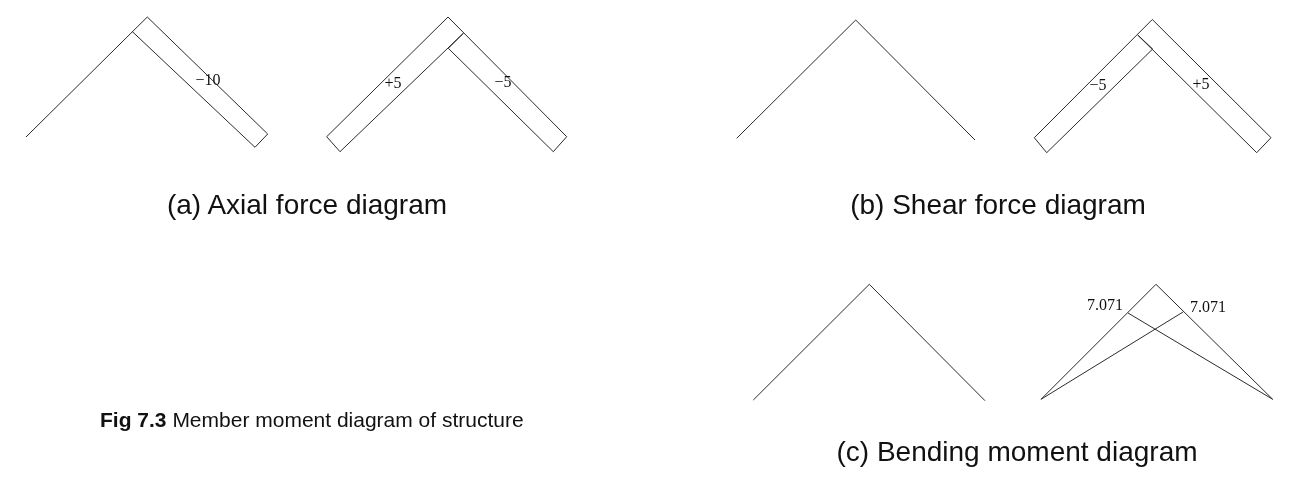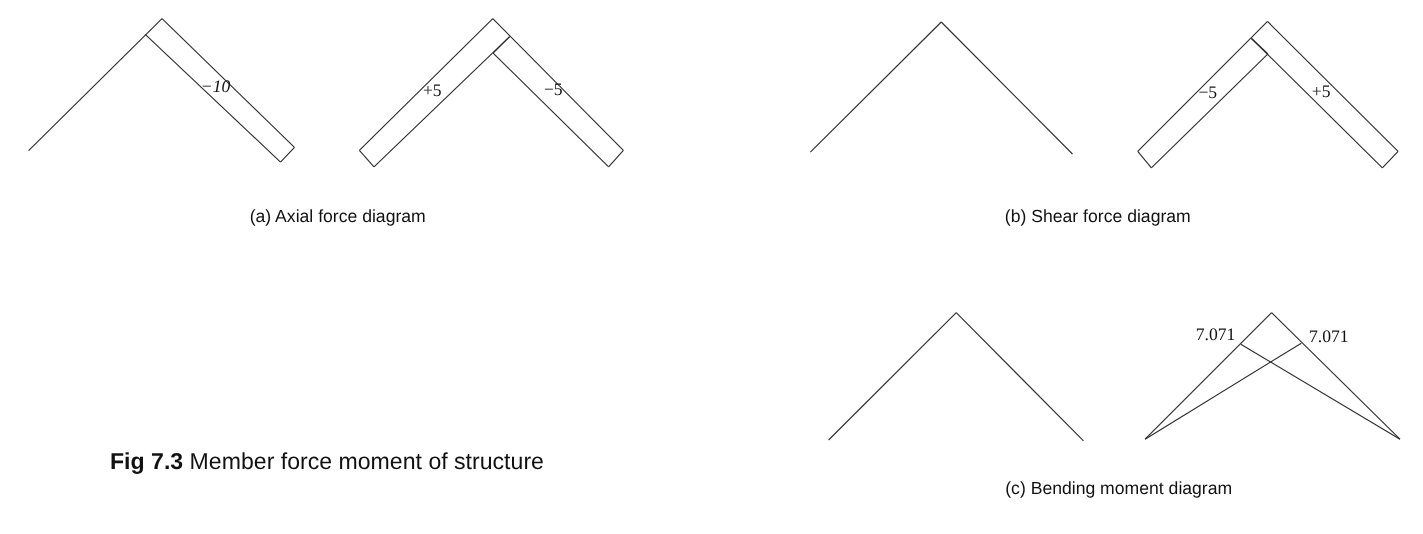--- a/index.html
+++ b/index.html
@@ -31,21 +31,21 @@
     transform: translateX(-50%);
     font-family: "Liberation Serif", serif;
     font-size: 16px;
     line-height: 1;
     color: #111111;
     white-space: nowrap;
   }
   .caption {
     position: absolute;
     transform: translateX(-50%);
-    font-size: 16px;
+    font-size: 28px;
     line-height: 1.2;
     color: #111111;
     white-space: nowrap;
   }
   .fig-caption {
     position: absolute;
     left: 100px;
     top: 407px;
     font-size: 21px;
     line-height: 1.2;
@@ -102,21 +102,21 @@
     </g>
 
     <g>
       <line x1="1156" y1="284.3" x2="1041" y2="399.3"></line>
       <line x1="1156" y1="284.3" x2="1272.7" y2="399.3"></line>
       <line x1="1041" y1="399.3" x2="1183" y2="312"></line>
       <line x1="1272.7" y1="399.3" x2="1128" y2="313"></line>
     </g>
   </svg>
 
-  <div class="member-label" style="left:196px; top:72px;font-style:italic;">−10</div>
+  <div class="member-label" style="left:208px; top:72px;">−10</div>
 
   <div class="member-label" style="left:393px; top:75px;">+5</div>
 
   <div class="member-label" style="left:503px; top:74px;">−5</div>
 
   <div class="member-label" style="left:1098px; top:77px;">−5</div>
 
   <div class="member-label" style="left:1201px; top:76px;">+5</div>
 
   <div class="member-label" style="left:1105px; top:297px;">7.071</div>
@@ -124,16 +124,16 @@
   <div class="member-label" style="left:1208px; top:299px;">7.071</div>
 
   <div class="caption" style="left:307px; top:188px;">(a) Axial force diagram</div>
 
   <div class="caption" style="left:998px; top:188px;">(b) Shear force diagram</div>
 
   <div class="caption" style="left:1017px; top:435px;">(c) Bending moment diagram</div>
 
   <div class="fig-caption">
     <span class="bold">Fig 7.3</span>
-    <span>Member force moment of structure</span>
+    <span>Member moment diagram of structure</span>
   </div>
 
 </div>
 
 </body></html>

